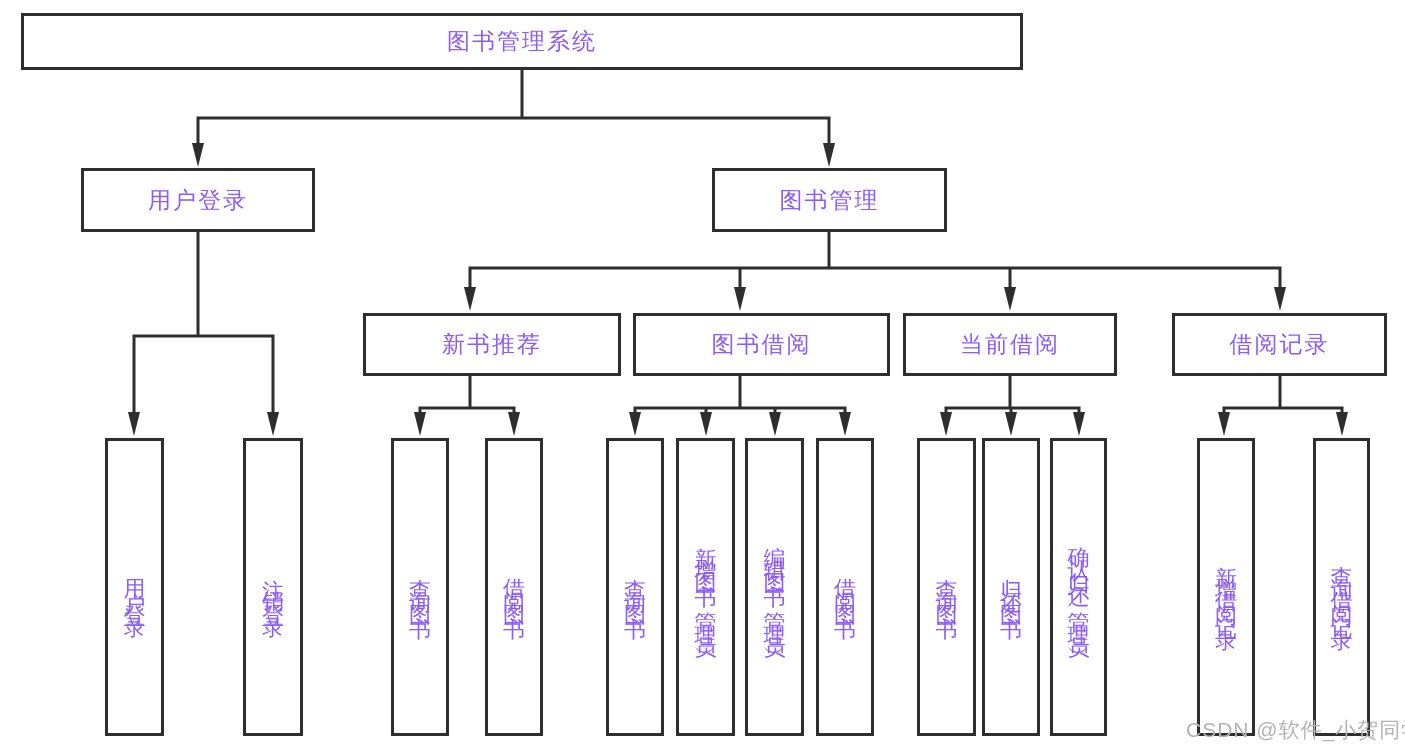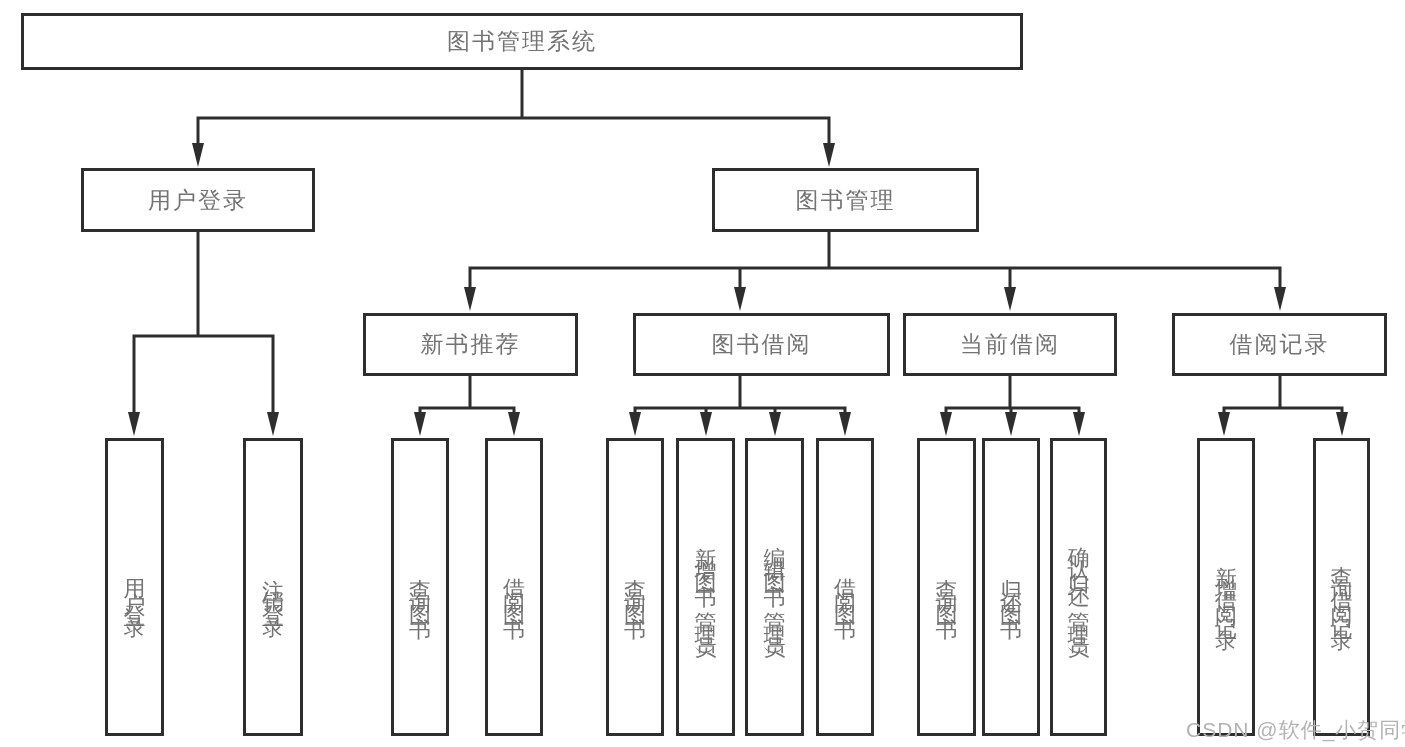--- a/index.html
+++ b/index.html
@@ -12,21 +12,21 @@
   }
   #wires{position:absolute;left:0;top:0;z-index:1;}
   #wires path{stroke:#2e2e2e;stroke-width:3;fill:none;stroke-linecap:square;}
   #wires polygon{fill:#2e2e2e;stroke:none;}
   .box{
     position:absolute;
     box-sizing:border-box;
     border:3px solid #2e2e2e;
     background:#ffffff;
     display:flex;align-items:center;justify-content:center;
-    color:#737373;
+    color:#8b5cf6;
     z-index:2;
   }
   .hlabel{font-size:23px;letter-spacing:2px;white-space:nowrap;}
   .vbox .vlabel{
     writing-mode:vertical-rl;
     text-orientation:mixed;
     font-size:22px;
     letter-spacing:13px;
     line-height:1;
     white-space:nowrap;
@@ -89,25 +89,25 @@
     </g>
   </svg>
 
   <div class="box" style="left:21px;top:13px;width:1002px;height:57px;">
     <span class="hlabel">图书管理系统</span>
   </div>
 
   <div class="box" style="left:81px;top:168px;width:234px;height:64px;">
     <span class="hlabel">用户登录</span>
   </div>
-  <div class="box" style="left:712px;top:168px;width:267px;height:64px;text-align:right;">
+  <div class="box" style="left:712px;top:168px;width:235px;height:64px;text-align:right;">
     <span class="hlabel">图书管理</span>
   </div>
 
-  <div class="box" style="left:363px;top:313px;width:215px;height:63px;">
+  <div class="box" style="left:363px;top:313px;width:258px;height:63px;">
     <span class="hlabel">新书推荐</span>
   </div>
   <div class="box" style="left:633px;top:313px;width:257px;height:63px;">
     <span class="hlabel">图书借阅</span>
   </div>
   <div class="box" style="left:1172px;top:313px;width:215px;height:63px;">
     <span class="hlabel">借阅记录</span>
   </div>
   <div class="box" style="left:903px;top:313px;width:214px;height:63px;">
     <span class="hlabel">当前借阅</span>

